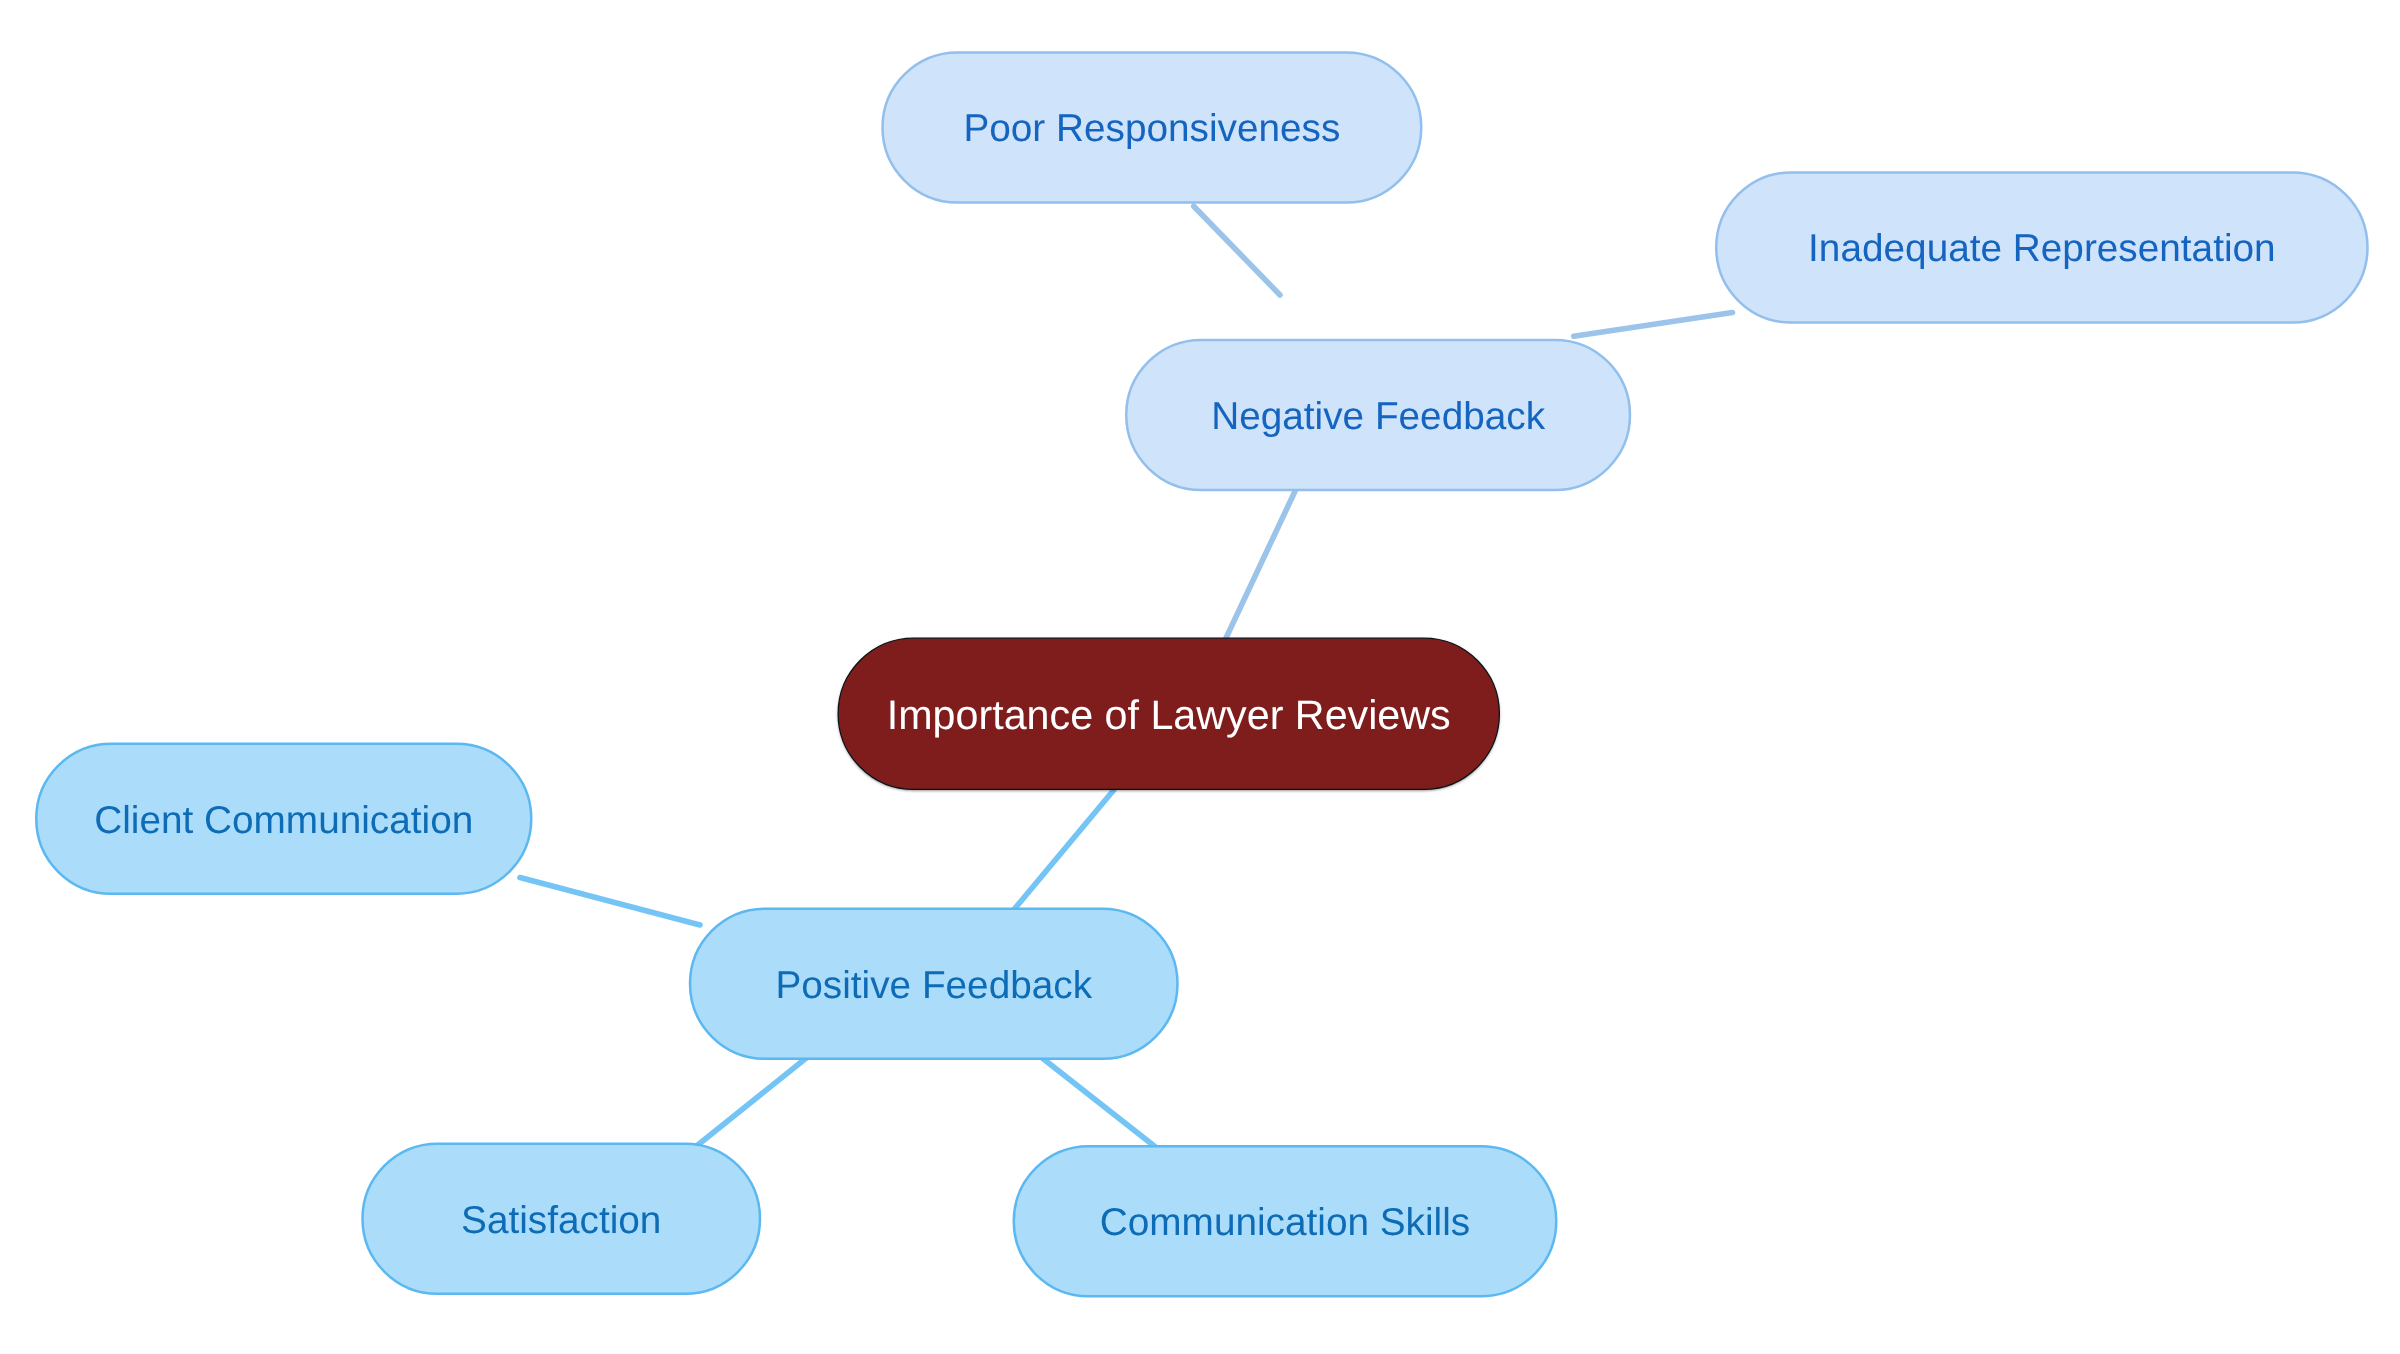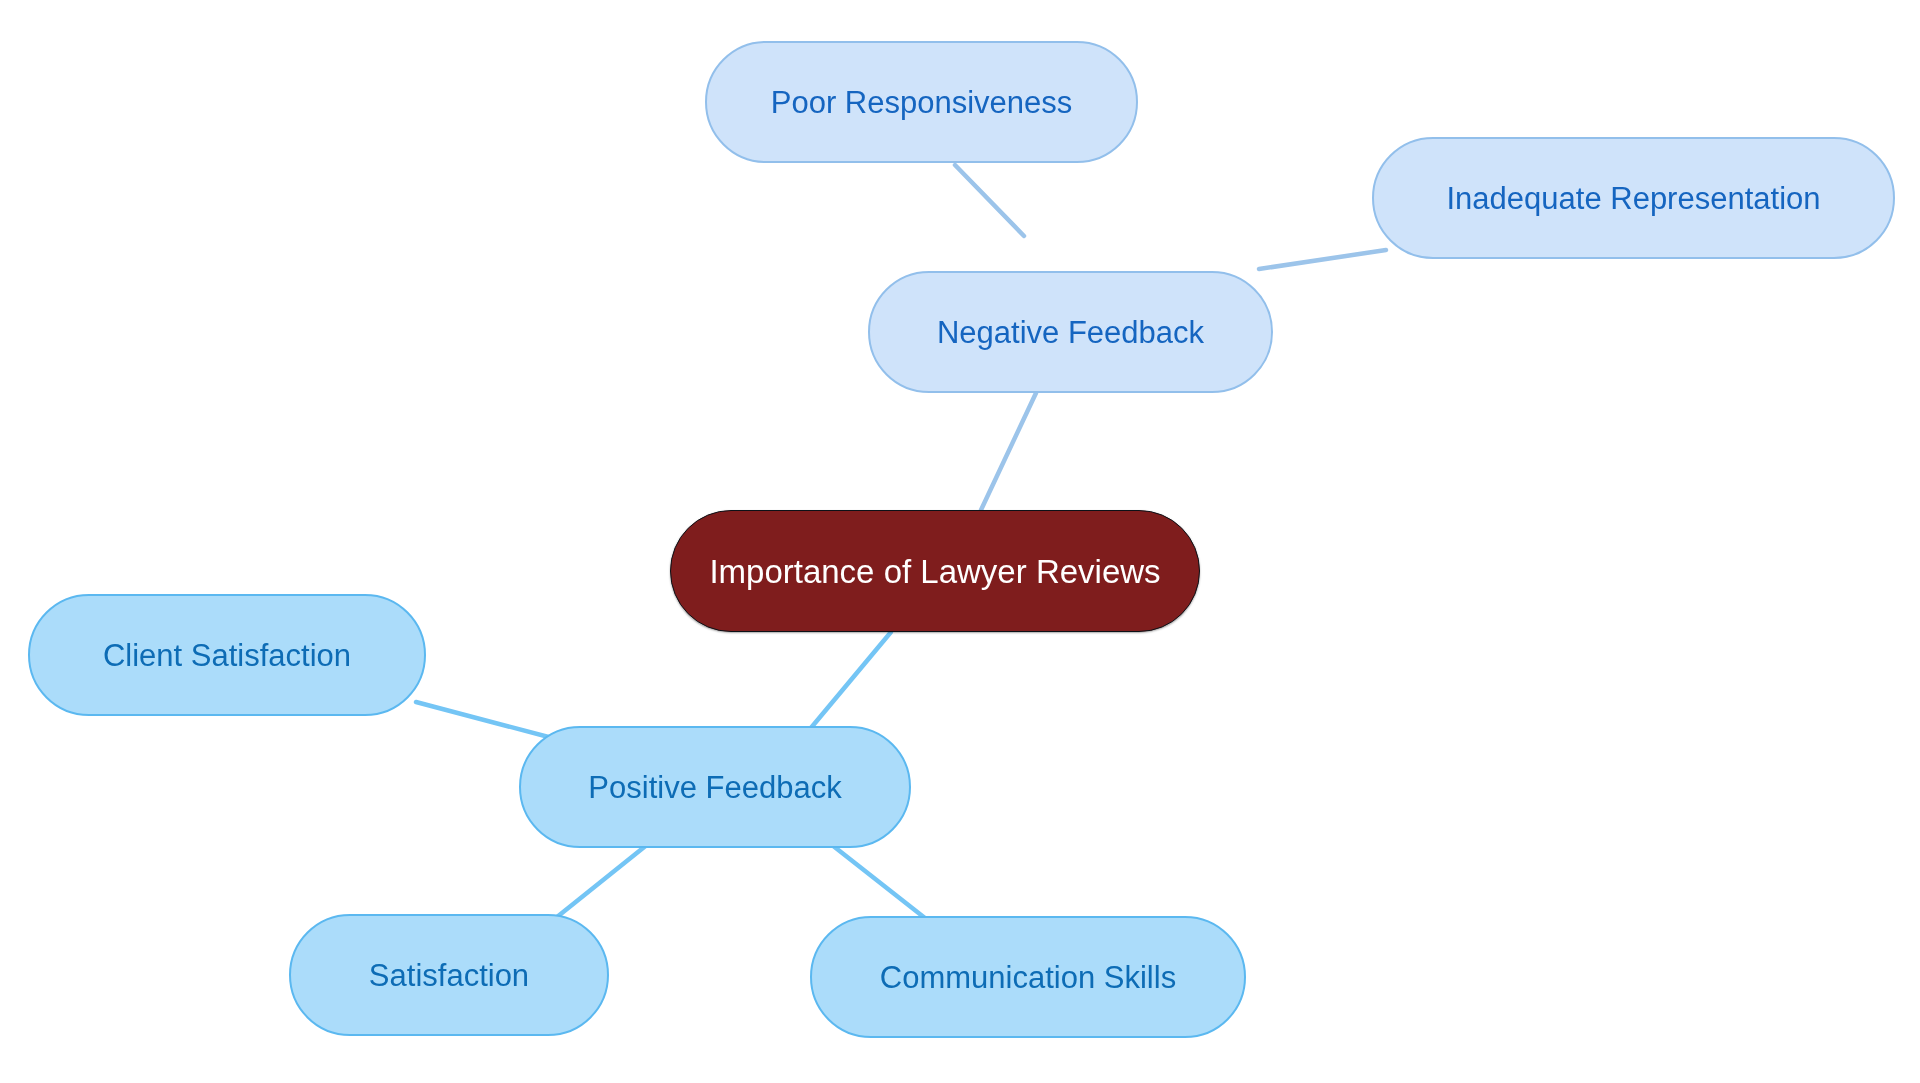--- a/index.html
+++ b/index.html
@@ -72,37 +72,37 @@
       <line x1="891" y1="632" x2="800" y2="741" stroke="#74c5f5" stroke-width="4.5" stroke-linecap="round"></line>
       <line x1="560" y1="740" x2="416" y2="702" stroke="#74c5f5" stroke-width="4.5" stroke-linecap="round"></line>
       <line x1="648" y1="844" x2="552" y2="921" stroke="#74c5f5" stroke-width="4.5" stroke-linecap="round"></line>
       <line x1="832" y1="845" x2="930" y2="922" stroke="#74c5f5" stroke-width="4.5" stroke-linecap="round"></line>
     </svg>
 
   <div class="node node-neg" style="left: 705px; top: 41px; width: 433px; height: 122px;">
     <span class="node-label">Poor Responsiveness</span>
   </div>
 
-  <div class="node node-neg" style="left: 868px; top: 271px; width: 405px; height: 122px;">
+  <div class="node node-neg" style="left: 900px; top: 271px; width: 405px; height: 122px;">
     <span class="node-label">Negative Feedback</span>
   </div>
 
   <div class="node node-neg" style="left: 1372px; top: 137px; width: 523px; height: 122px;">
     <span class="node-label">Inadequate Representation</span>
   </div>
 
   <div class="node node-root" style="left: 670px; top: 510px; width: 530px; height: 122px;">
     <span class="node-label">Importance of Lawyer Reviews</span>
   </div>
 
   <div class="node node-pos" style="left: 28px; top: 594px; width: 398px; height: 122px;">
-    <span class="node-label">Client Satisfaction</span>
+    <span class="node-label">Client Communication</span>
   </div>
 
-  <div class="node node-pos" style="left: 519px; top: 726px; width: 392px; height: 122px; align-items: center;">
+  <div class="node node-pos" style="left: 551px; top: 726px; width: 392px; height: 122px; align-items: center;">
     <span class="node-label">Positive Feedback</span>
   </div>
 
   <div class="node node-pos" style="left: 289px; top: 914px; width: 320px; height: 122px;">
     <span class="node-label">Satisfaction</span>
   </div>
 
   <div class="node node-pos" style="left: 810px; top: 916px; width: 436px; height: 122px;">
     <span class="node-label">Communication Skills</span>
   </div>

